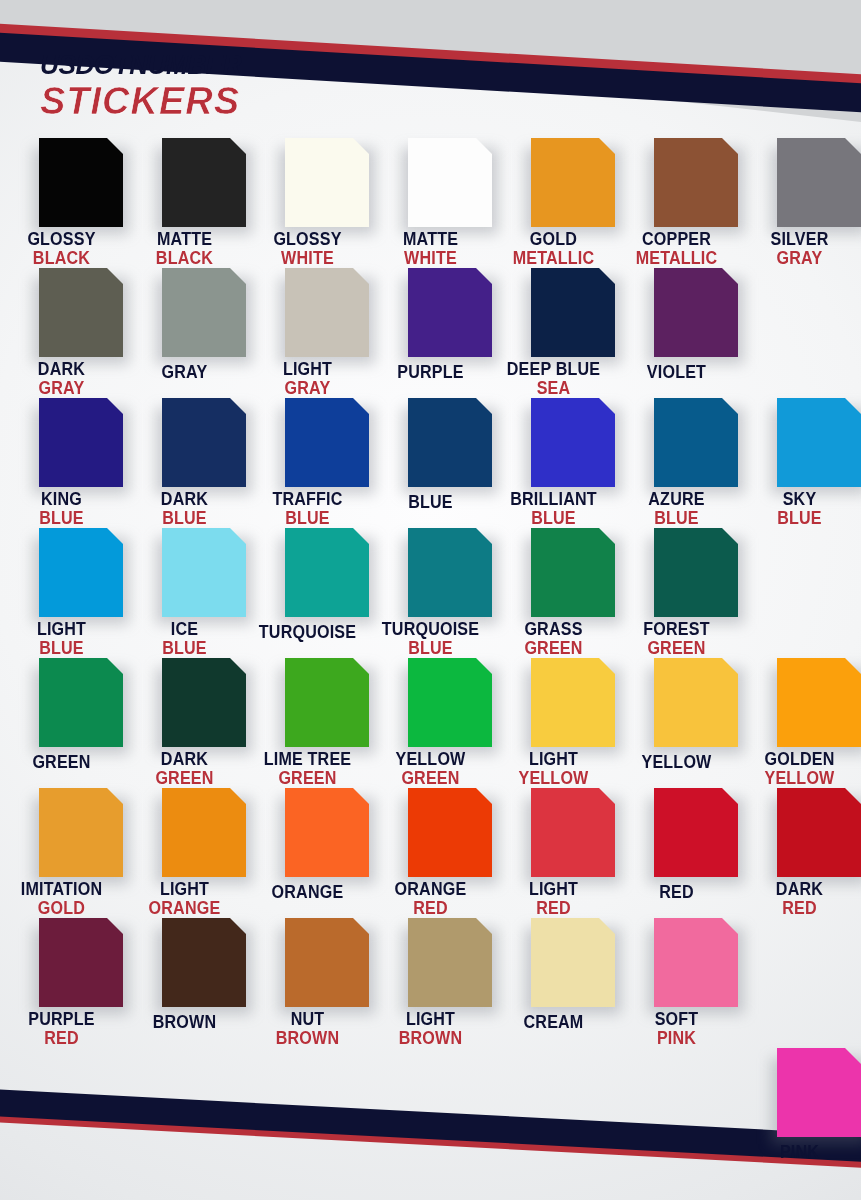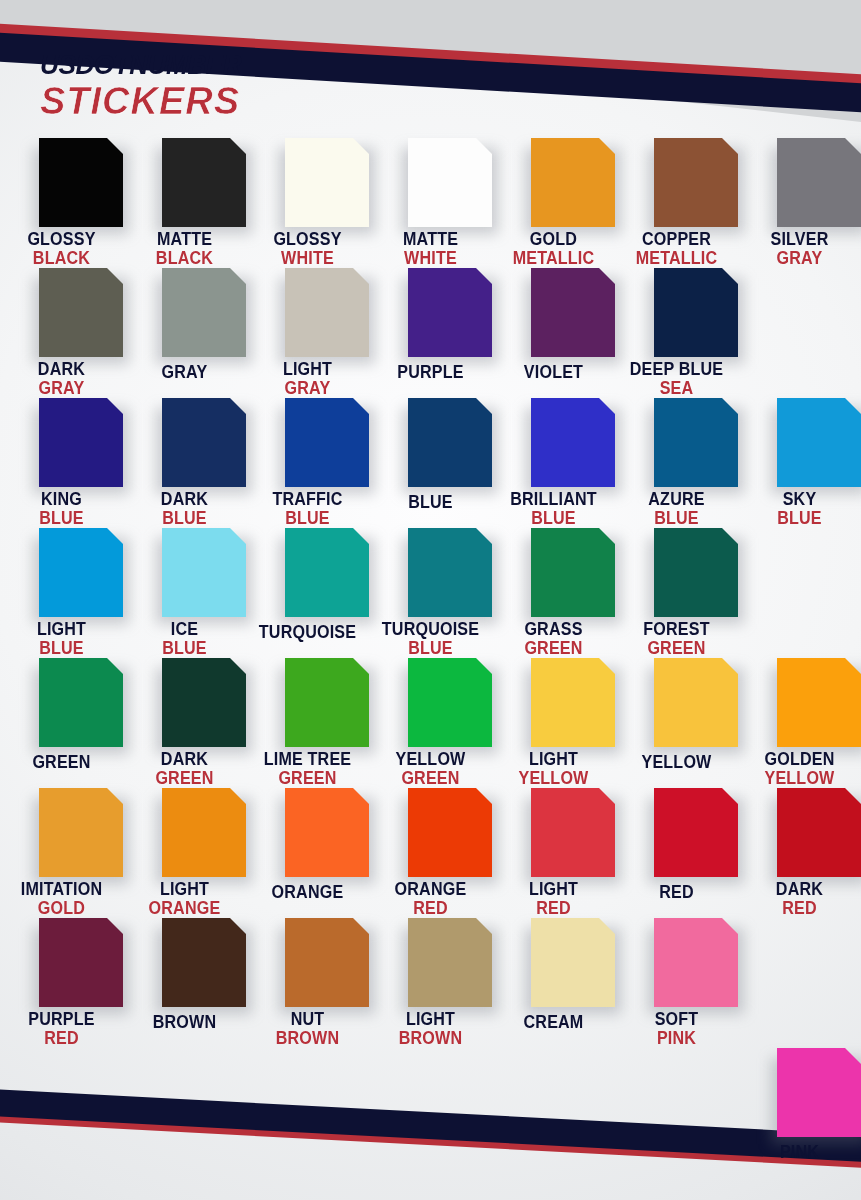--- a/index.html
+++ b/index.html
@@ -297,34 +297,34 @@
             <div class="chip-shadow"></div>
             <div class="chip" style="background: rgb(68, 32, 137);"></div>
           </div>
           <div class="label">
             <span class="lab lab1">PURPLE</span>
           </div>
         </div>
         <div class="cell">
           <div class="chip-wrap">
             <div class="chip-shadow"></div>
-            <div class="chip" style="background: rgb(92, 33, 96);"></div>
-          </div>
-          <div class="label">
-            <span class="lab lab1">VIOLET</span>
-          </div>
-        </div>
-        <div class="cell">
-          <div class="chip-wrap">
-            <div class="chip-shadow"></div>
             <div class="chip" style="background: rgb(12, 33, 71);"></div>
           </div>
           <div class="label">
             <span class="lab lab1">DEEP BLUE</span>
             <span class="lab lab2">SEA</span>
+          </div>
+        </div>
+        <div class="cell">
+          <div class="chip-wrap">
+            <div class="chip-shadow"></div>
+            <div class="chip" style="background: rgb(92, 33, 96);"></div>
+          </div>
+          <div class="label">
+            <span class="lab lab1">VIOLET</span>
           </div>
         </div>
       </div>
       <div class="row">
         <div class="cell">
           <div class="chip-wrap">
             <div class="chip-shadow"></div>
             <div class="chip" style="background: rgb(36, 26, 131);"></div>
           </div>
           <div class="label">

